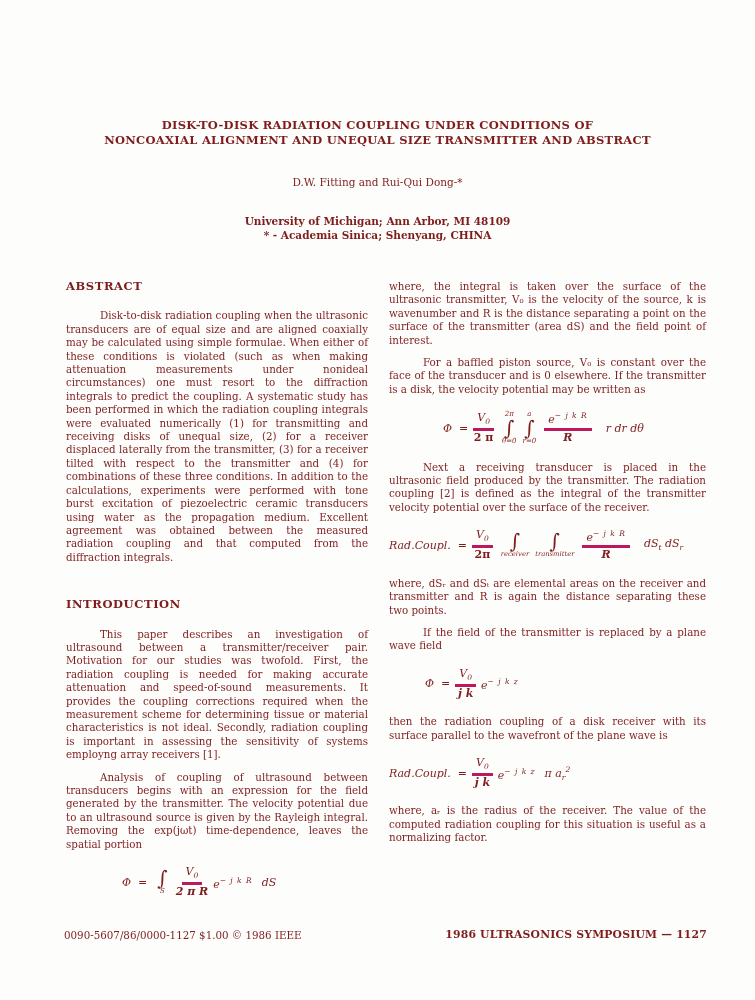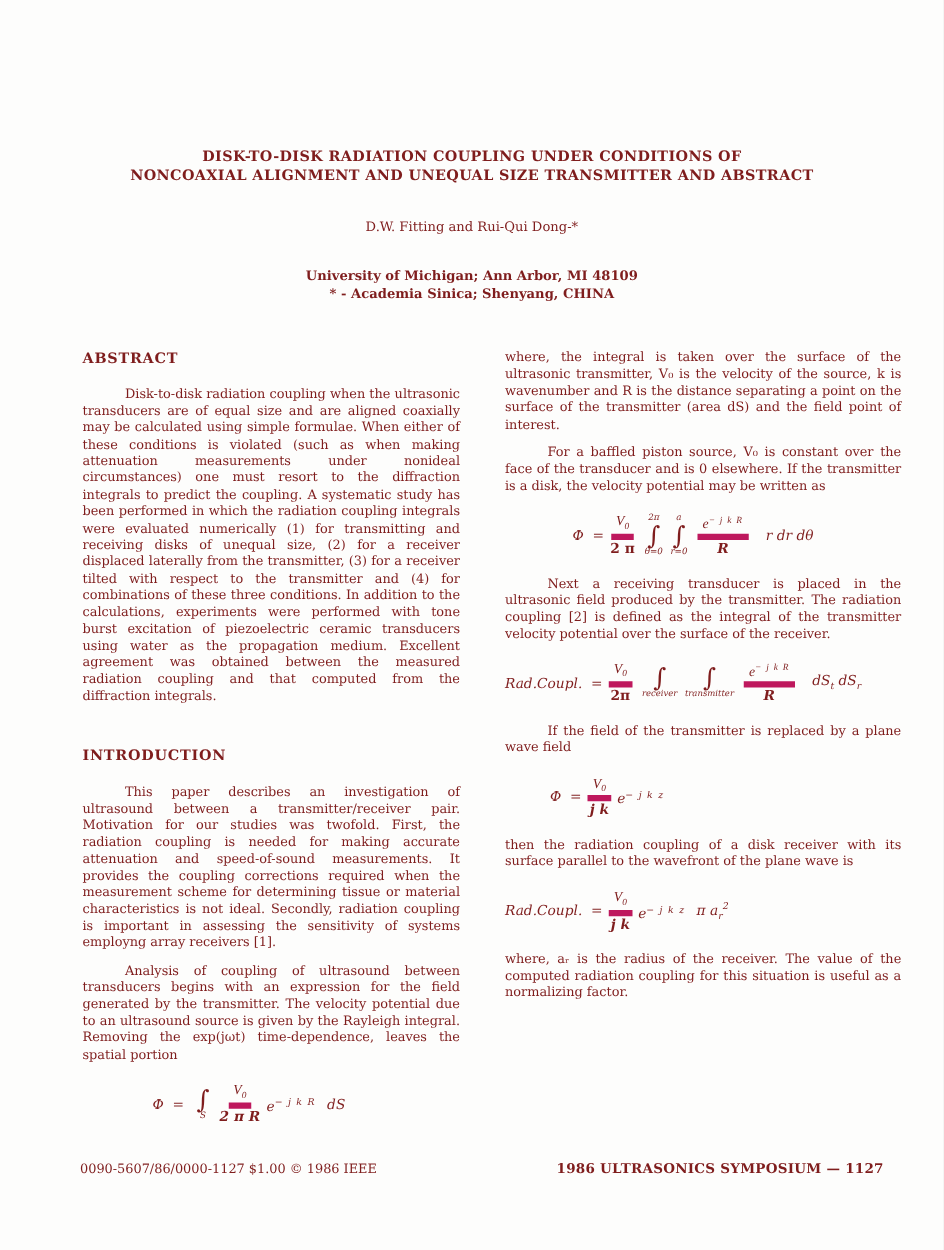--- a/index.html
+++ b/index.html
@@ -13,21 +13,21 @@
     overflow:hidden;
   }
   .header { text-align:center; padding-top:118px; }
   .title {
     font-weight:bold; font-size:11.5px; line-height:15px; letter-spacing:.3px;
   }
   .authors { margin-top:28px; font-weight:normal; font-size:10.5px; }
   .affil   { margin-top:26px; font-weight:bold; font-size:10.5px; line-height:14px; }
 
   .columns {
-    display:flex; gap:36px;
+    display:flex; gap:21px;
     padding:0 50px 0 66px;
     margin-top:38px;
   }
   .col { text-align:justify; font-size:10.3px; line-height:13.4px; }
   .col-left  { width:302px; flex:0 0 302px; }
   .col-right { width:317px; flex:0 0 317px; }
 
   .section-heading {
     font-size:11.5px; font-weight:bold; letter-spacing:.6px;
     margin:0 0 16px 0; text-align:left;
@@ -46,21 +46,21 @@
   }
   .it { font-style:italic; }
   .eq .sp { width:7px; }
   .eq sup, .eq sub { font-size:7.5px; font-style:italic; }
   .eq sup { vertical-align:super; letter-spacing:1px; }
   .eq sub { vertical-align:sub; }
   .frac {
     display:inline-flex; flex-direction:column; align-items:center;
     margin:0 5px; line-height:1.15;
   }
-  .frac .num { border-bottom:5px solid #be185d; padding:0 4px 1px 4px; white-space:nowrap;font-family:Liberation Serif, serif; }
+  .frac .num { border-bottom:3px solid #be185d; padding:0 4px 1px 4px; white-space:nowrap; }
   .frac .den { padding-top:1px; white-space:nowrap;font-weight:bold; }
   .intgrp {
     display:inline-flex; flex-direction:column; align-items:center;
     margin:0 3px; line-height:1;
   }
   .intgrp .lim { font-size:7px; font-style:italic; line-height:1.1; white-space:nowrap; }
   .intgrp .sym { font-size:20px; line-height:.85; font-style:normal; padding:1px 0; }
   .tail { margin-left:9px; white-space:nowrap; }
   .eq .word-lim { font-size:6.8px; }
 
@@ -164,20 +164,21 @@
           <span class="sym">∫</span>
           <span class="lim word-lim">transmitter</span>
         </span>
         <span class="frac">
           <span class="num"><span class="it">e</span><sup>− j k R</sup></span>
           <span class="den it">R</span>
         </span>
         <span class="tail"><span class="it">dS</span><sub>t</sub>&nbsp;<span class="it">dS</span><sub>r</sub></span>
       </div>
 
+      <p class="para noindent aftereq">where, dSᵣ and dSₜ are elemental areas on the receiver and transmitter and R is again the distance separating these two points.</p>
       <p class="para">If the field of the transmitter is replaced by a plane wave field</p>
 
       <div class="eq" style="margin-left:36px;">
         <span class="it">Φ</span>
         <span class="sp"></span>
         <span>=</span>
         <span class="frac">
           <span class="num"><span class="it">V</span><sub>0</sub></span>
           <span class="den it">j k</span>
         </span>

